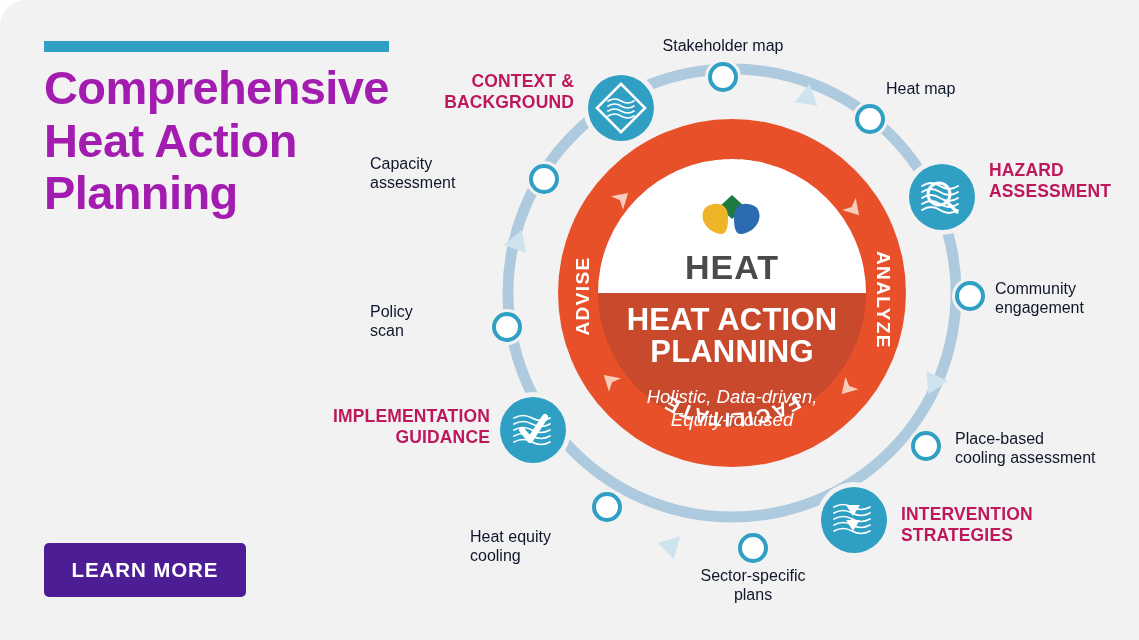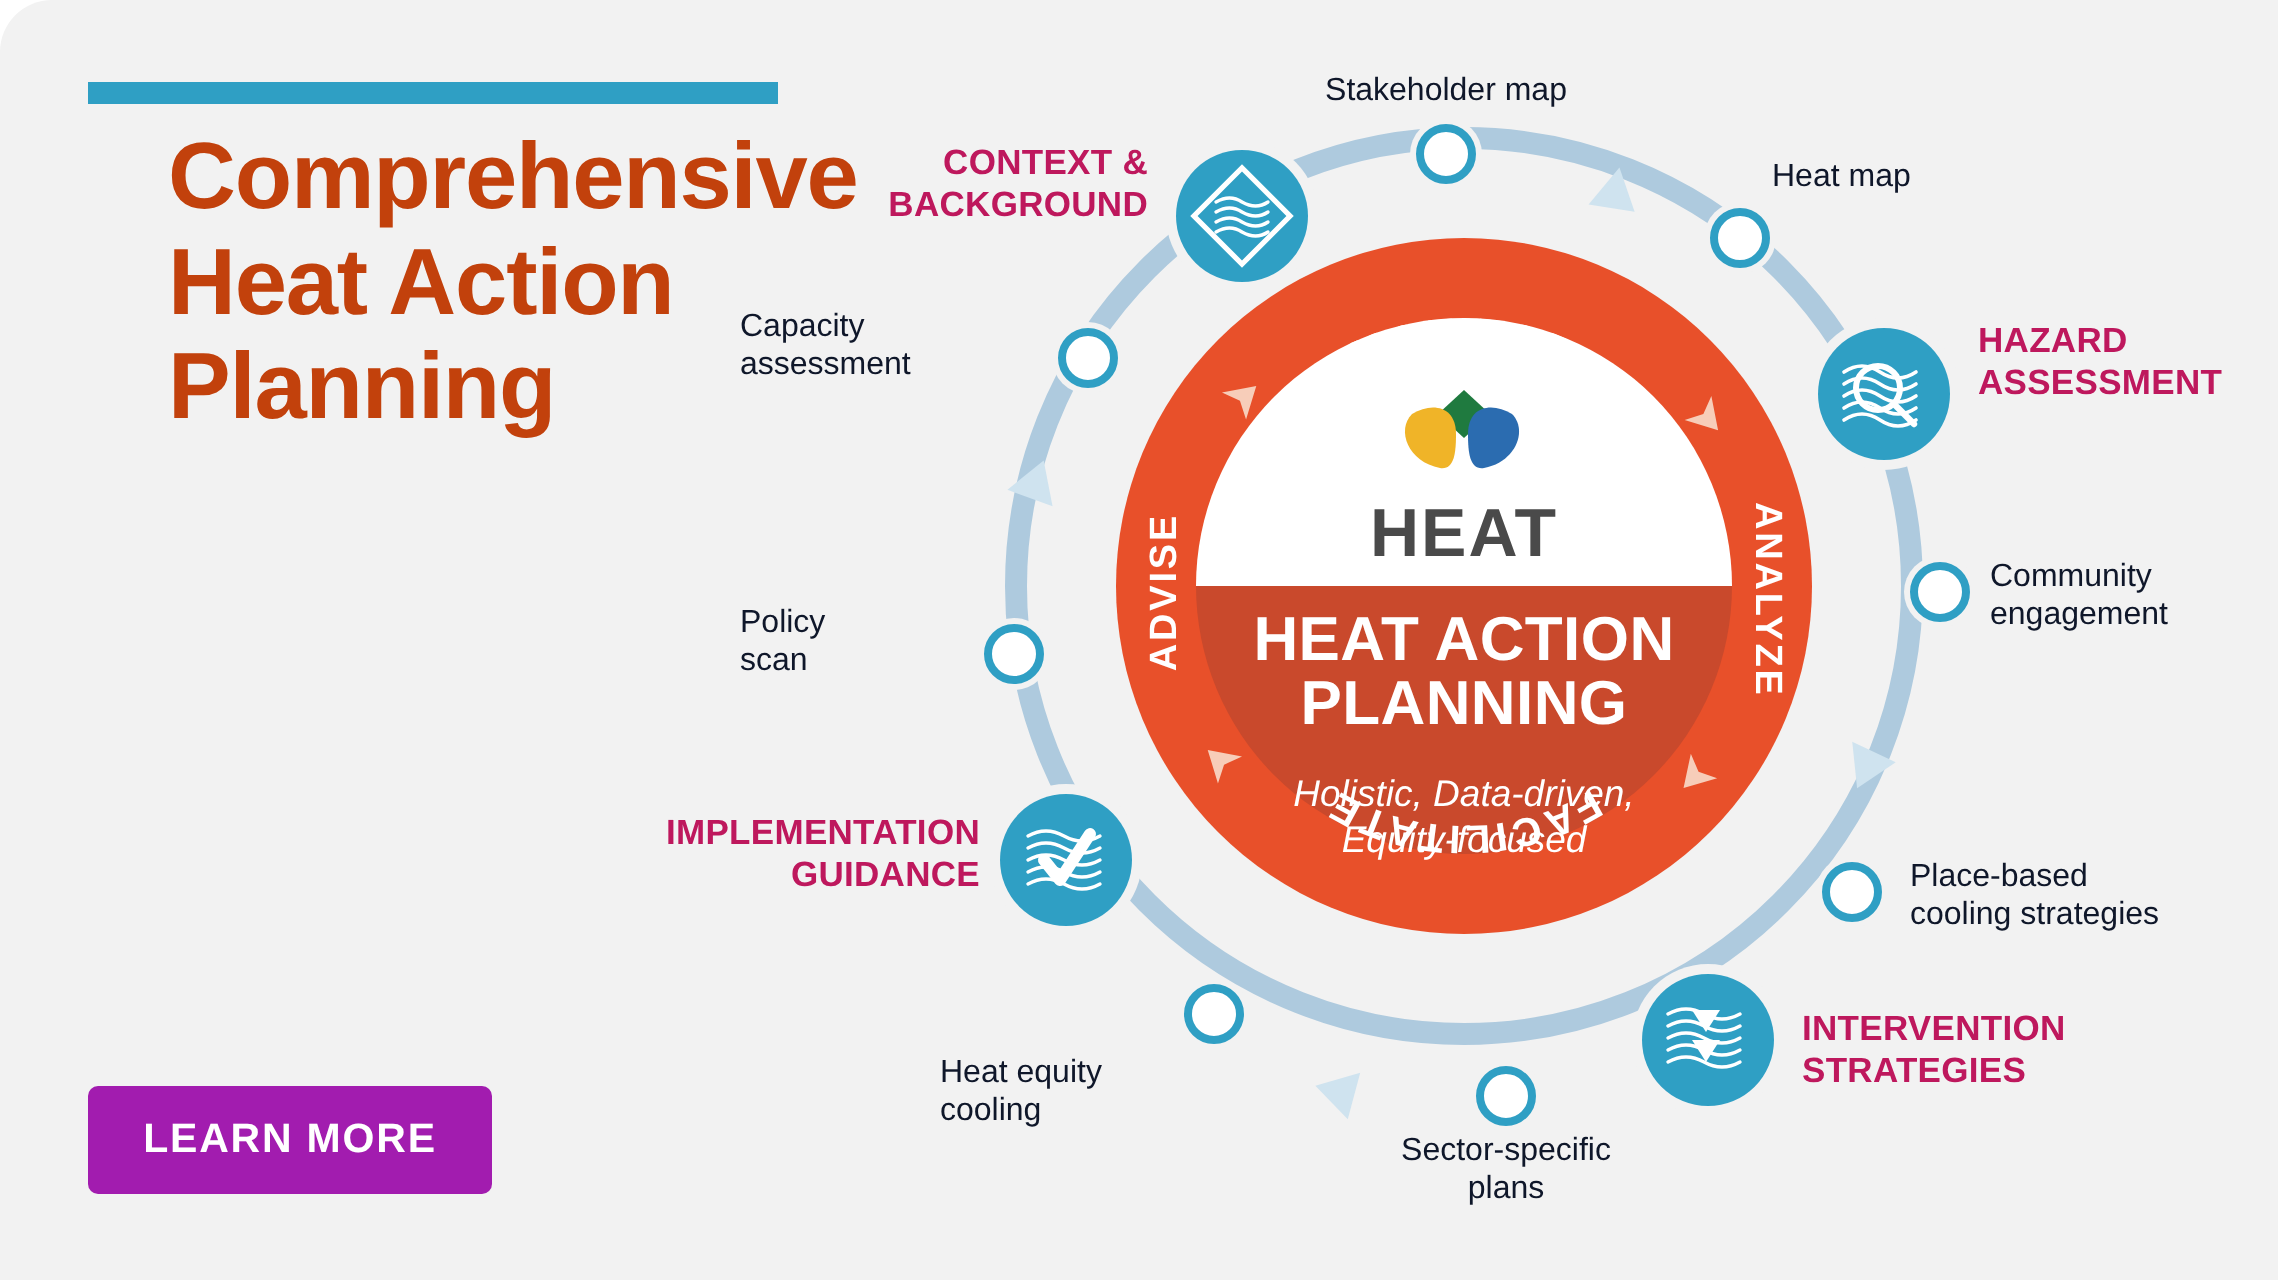--- a/index.html
+++ b/index.html
@@ -24,28 +24,27 @@
     width:345px;height:11px;
     background:#2f9fc4;
   }
   #page-title{
     position:absolute;left:44px;top:62px;
     width:400px;
     font-size:47px;
     font-weight:bold;
     line-height:1.12;
     letter-spacing:-0.6px;
-    color:#c2410c;
-    white-space:pre-line;
-    margin-left:40px;
+    color:#a21caf;
+    white-space:pre-line;
   }
   #learn-more-button{
     position:absolute;left:44px;top:543px;
     width:202px;height:54px;
-    background:#a21caf;
+    background:#4c1d95;
     border:none;border-radius:5px;
     color:#ffffff;
     font-family:"Liberation Sans", sans-serif;
     font-size:20.5px;font-weight:bold;
     letter-spacing:0.9px;
     cursor:pointer;
     padding:0;
   }
 
   
@@ -291,21 +290,21 @@
 
     <div class="node" style="left:855px;top:104px;"></div>
     <div class="node-label l" style="left:870px;top:80px;width:140px;margin-left:16px;">Heat map</div>
 
     <div class="node" style="left:955px;top:281px;"></div>
     <div class="node-label l" style="left:995px;top:280px;width:150px;">Community
 engagement</div>
 
     <div class="node" style="left:911px;top:431px;"></div>
     <div class="node-label l" style="left:955px;top:430px;width:180px;">Place-based
-cooling strategies</div>
+cooling assessment</div>
 
     <div class="node" style="left:738px;top:533px;"></div>
     <div class="node-label c" style="left:673px;top:567px;width:160px;">Sector-specific
 plans</div>
 
     <div class="node" style="left:592px;top:492px;"></div>
     <div class="node-label r" style="left:470px;top:528px;width:155px;">Heat equity
 cooling</div>
 
     <div class="node" style="left:492px;top:312px;"></div>

